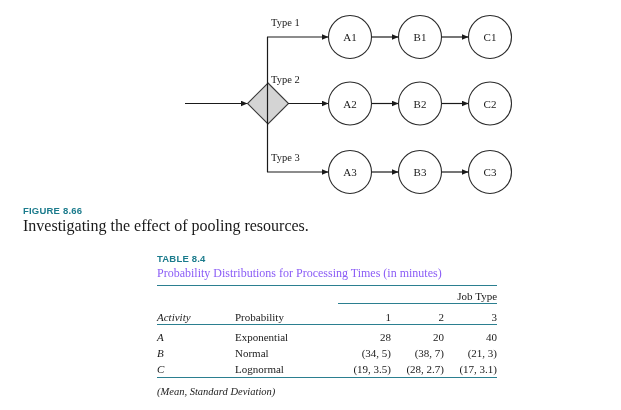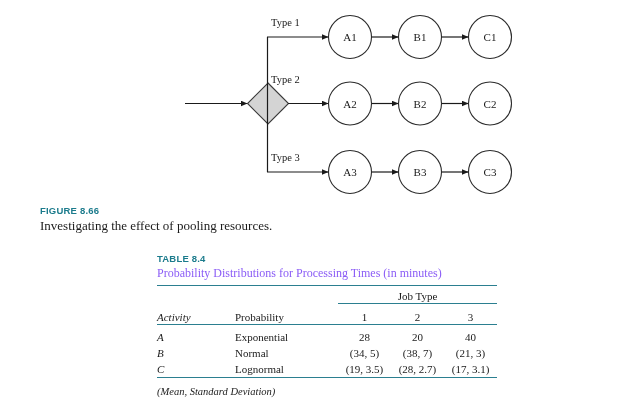--- a/index.html
+++ b/index.html
@@ -35,35 +35,35 @@
   }
   .branch-label {
     font-family: "Liberation Serif", serif;
     font-size: 10.5px;
     fill: #1a1a1a;
   }
 
   
   #figure-caption-block {
     position: absolute;
-    left: 40px;
+    left: 23px;
     top: 204px;
     width: 400px;
   }
   .fig-number {
     font-family: "Liberation Sans", sans-serif;
     font-size: 9.5px;
     font-weight: bold;
     letter-spacing: 0.2px;
     color: #1b7b8c;
     line-height: 13px;
   }
   .fig-caption-text {
     font-family: "Liberation Serif", serif;
-    font-size: 13px;
+    font-size: 16px;
     color: #1a1a1a;
     line-height: 15px;
     margin-top: 1px;
   }
 
   
   #table-block {
     position: absolute;
     left: 157px;
     top: 252px;
@@ -93,21 +93,21 @@
     border-collapse: collapse;
     width: 340px;
     font-family: "Liberation Serif", serif;
     font-size: 11px;
     table-layout: fixed;
   }
   table.data-table td, table.data-table th {
     padding: 0;
     margin: 0;
     font-weight: normal;
-    text-align: center;
+    text-align: right;
     vertical-align: bottom;
   }
   .col-activity { width: 78px; text-align: left !important; font-style: italic; }
   .col-distribution { width: 103px; text-align: left !important; }
   .col-job { width: 53px; }
 
   .spanhead-row td { height: 16px; }
   .spanhead-cell {
     font-weight: bold;
     font-size: 11px;

